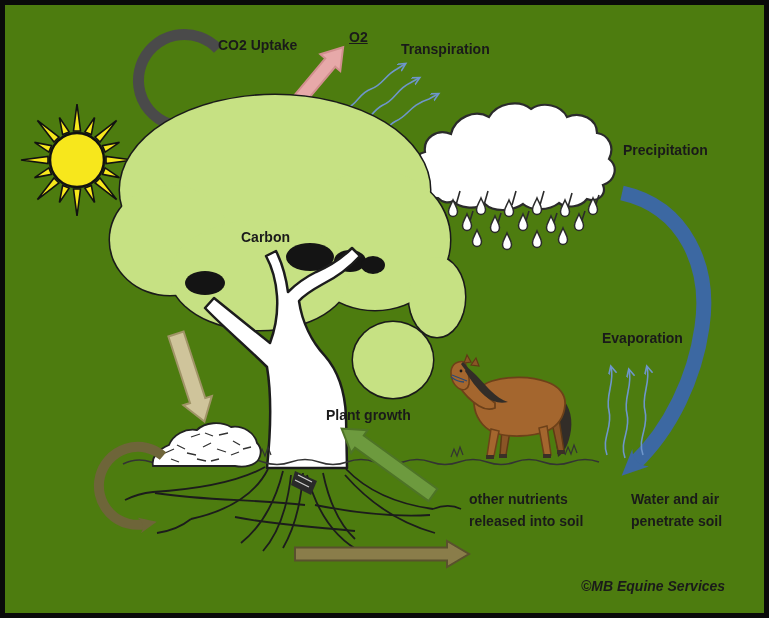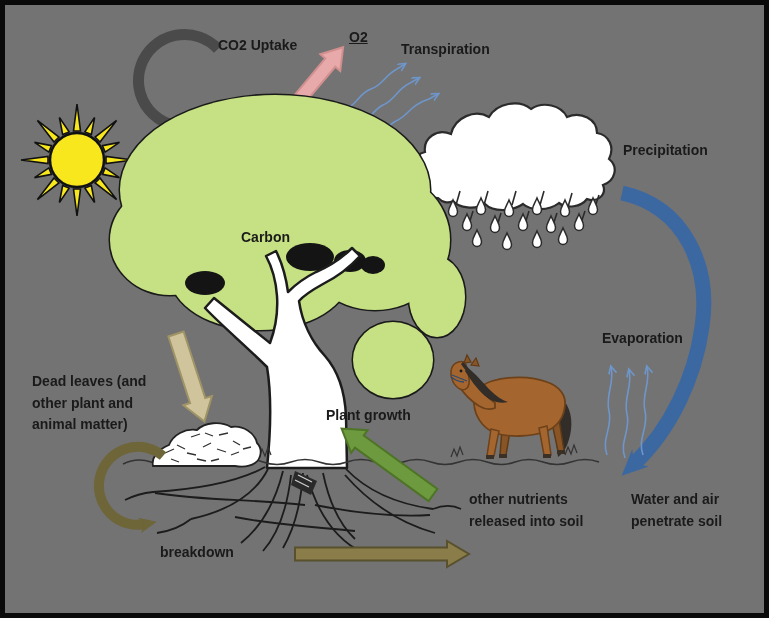--- a/index.html
+++ b/index.html
@@ -1,21 +1,21 @@
 <!DOCTYPE html>
 <html><head>
 <meta charset="utf-8">
 <style>
   html,body{margin:0;padding:0;background:#fff;}
   .frame{
     position:relative;
     width:769px;height:618px;
     box-sizing:border-box;
     border:5px solid #0a0a0a;
-    background:#737373;
+    background:#4d7c0f;
     overflow:hidden;
     font-family:"Liberation Sans",sans-serif;
   }
   .art{position:absolute;left:0;top:0;width:759px;height:608px;}
   .lbl{
     position:absolute;
     font-weight:bold;
     font-size:14px;
     line-height:21.5px;
     color:#1a1a1a;
@@ -211,33 +211,28 @@
 </svg>
 
   <div class="lbl big" style="left:213px;top:30px;">CO2 Uptake</div>
   <div class="lbl big" style="left:344px;top:22px;text-decoration:underline;">O2</div>
   <div class="lbl" style="left:396px;top:34px;">Transpiration</div>
   <div class="lbl" style="left:618px;top:135px;">Precipitation</div>
   <div class="lbl" style="left:236px;top:174px;margin-top:48px;">Carbon</div>
   <div class="lbl" style="left:597px;top:323px;">Evaporation</div>
   <div class="lbl" style="left:321px;top:400px;">Plant growth</div>
 
-  <div class="lbl" style="left:27px;top:366px;">
-    <div>Dead leaves (and</div>
-    <div>other plant and</div>
-    <div>animal matter)</div>
-  </div>
 
   <div class="lbl" style="left:155px;top:537px;">
-    <div>breakdown</div>
   </div>
 
   <div class="lbl" style="left:464px;top:484px;">
     <div>other nutrients</div>
     <div>released into soil</div>
   </div>
 
   <div class="lbl center" style="left:626px;top:484px;width:120px;">
     <div>Water and air</div>
     <div>penetrate soil</div>
   </div>
 
+  <div class="lbl italic" style="left:576px;top:571px;">©MB Equine Services</div>
 </div>
 
 </body></html>

